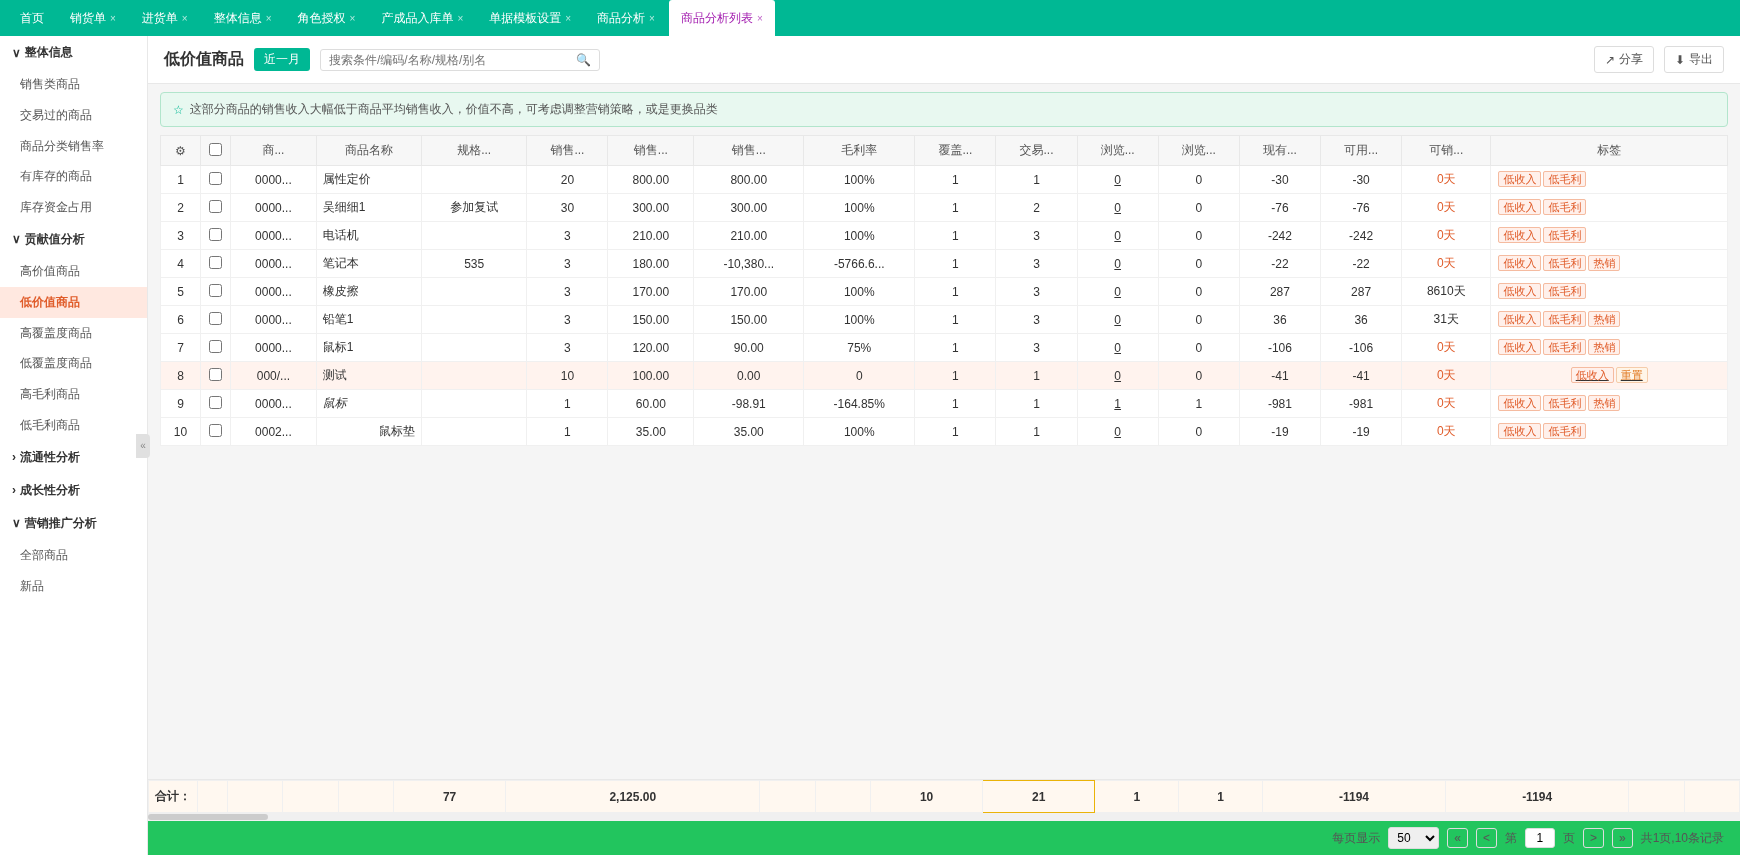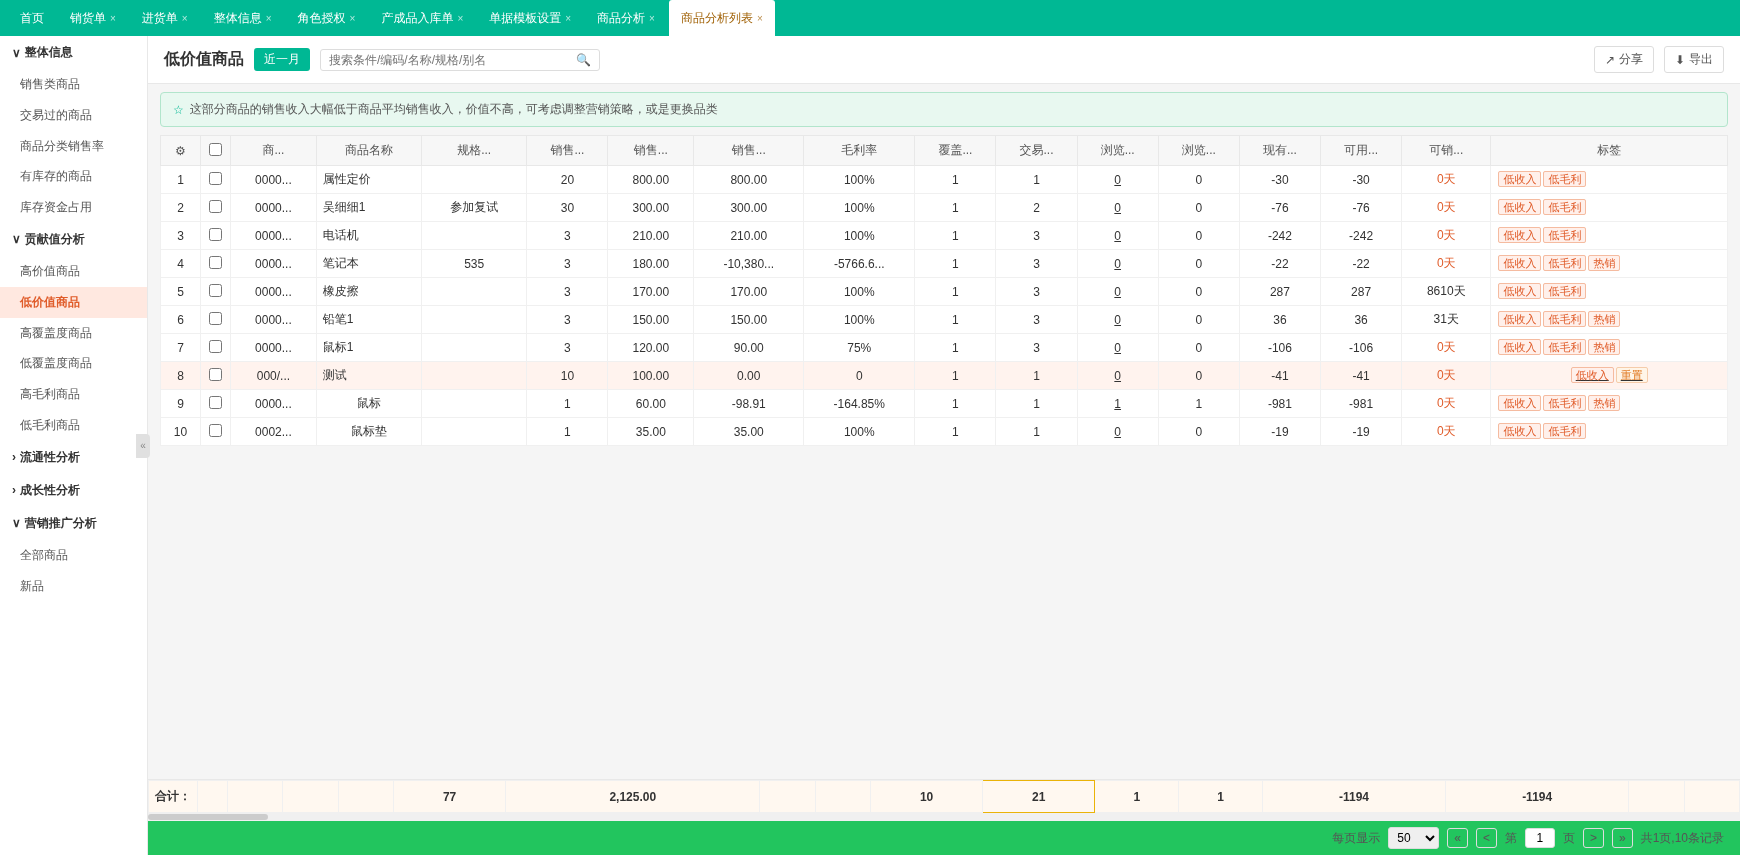--- a/index.html
+++ b/index.html
@@ -18,21 +18,21 @@
       color: #fff;
       padding: 6px 12px;
       cursor: pointer;
       white-space: nowrap;
       border-radius: 3px 3px 0 0;
       display: flex;
       align-items: center;
       gap: 4px;
       height: 36px;
     }
-    .nav-item.active { background: #fff; color: #a16207; }
+    .nav-item.active { background: #fff; color: #a21caf; }
     .nav-item .close-x { font-size: 10px; color: inherit; opacity: 0.7; }
     
     
     .layout { display: flex; height: calc(855px - 36px); }
     
     
     .sidebar {
       width: 148px;
       background: #fff;
       border-right: 1px solid #e8e8e8;
@@ -553,40 +553,40 @@
       <td>0</td>
       <td>-41</td>
       <td>-41</td>
       <td class="zero-days">0天</td>
       <td style="text-align:center; white-space:nowrap;text-decoration:underline;"><span class="tag-red">低收入</span><span class="tag-orange">重置</span></td>
     </tr>
             <tr>
       <td>9</td>
       <td><input type="checkbox" style="accent-color: rgb(0, 184, 148);"></td>
       <td>0000...</td>
-      <td style="text-align:center;">鼠标</td>
+      <td style="text-align:left;font-style:italic;">鼠标</td>
       <td></td>
       <td>1</td>
       <td>60.00</td>
       <td>-98.91</td>
       <td>-164.85%</td>
       <td>1</td>
       <td>1</td>
       <td><span class="underline">1</span></td>
       <td>1</td>
       <td>-981</td>
       <td>-981</td>
       <td class="zero-days">0天</td>
       <td style="text-align:left; white-space:nowrap;"><span class="tag-red">低收入</span><span class="tag-red">低毛利</span><span class="tag-hot">热销</span></td>
     </tr>
             <tr>
       <td>10</td>
       <td><input type="checkbox" style="accent-color: rgb(0, 184, 148);"></td>
       <td>0002...</td>
-      <td style="text-align:center;">鼠标垫</td>
+      <td style="text-align:right;">鼠标垫</td>
       <td></td>
       <td>1</td>
       <td>35.00</td>
       <td>35.00</td>
       <td>100%</td>
       <td>1</td>
       <td>1</td>
       <td><span class="underline">0</span></td>
       <td>0</td>
       <td>-19</td>

